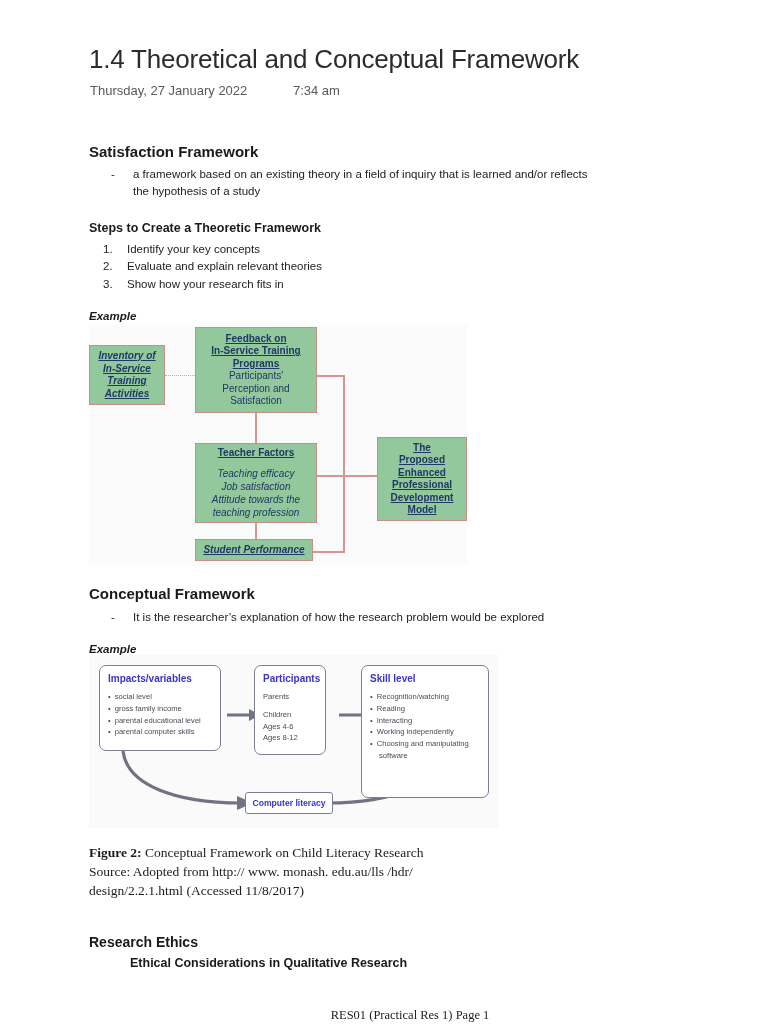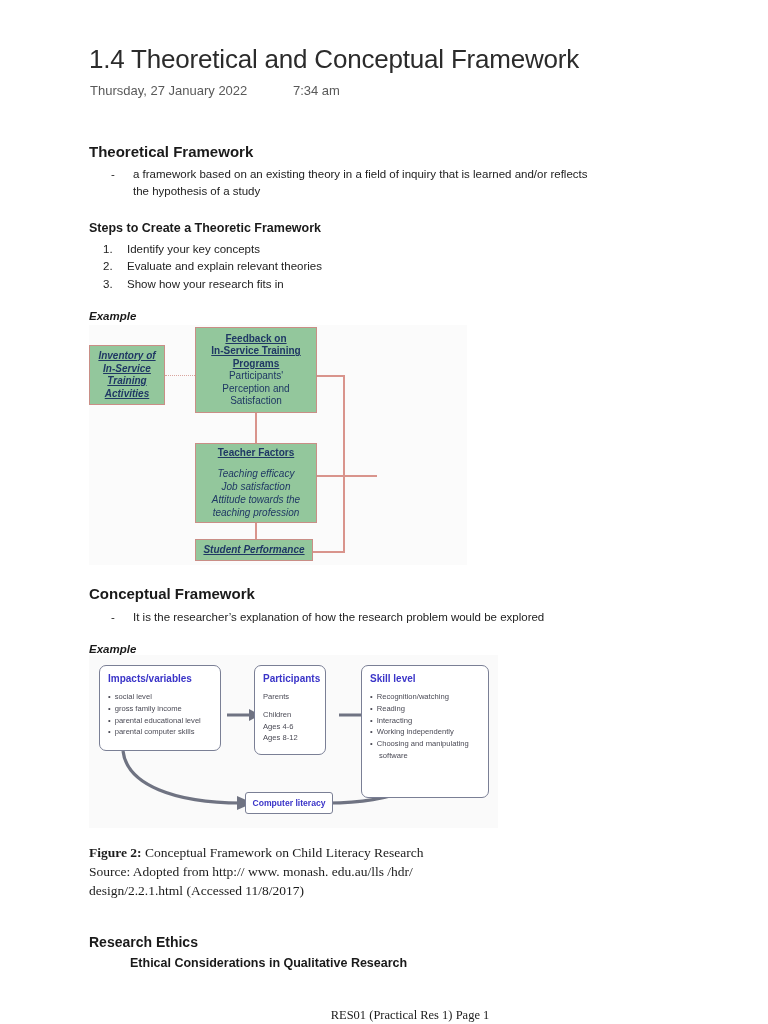--- a/index.html
+++ b/index.html
@@ -83,21 +83,21 @@
 <body>
 
 <div class="page">
 
   <div class="doc-title">1.4 Theoretical and Conceptual Framework</div>
   <div class="meta-row">
     <span class="meta-date">Thursday, 27 January 2022</span>
     <span class="meta-time">7:34 am</span>
   </div>
 
-  <div class="h2" style="left:89px;top:143px;">Theoretical Framework</div>
+  <div class="h2" style="left:89px;top:143px;">Satisfaction Framework</div>
 
   <div class="dash-item" style="left:111px;top:166px;width:480px;">
     <span class="dash">-</span>
     <span class="txt">a framework based on an existing theory in a field of inquiry that is learned and/or reflects the hypothesis of a study</span>
   </div>
 
   <div class="h3" style="left:89px;top:221px;">Steps to Create a Theoretic Framework</div>
 
   <div class="num-list" style="left:89px;top:241px;width:420px;">
     <div class="li">
@@ -138,20 +138,23 @@
 
     <div class="gbox" style="left:106px;top:118px;width:122px;height:80px;">
       <div class="ttl">Teacher Factors</div>
       <div class="sub-i" style="font-style:italic;">Teaching efficacy<br>Job satisfaction<br>Attitude towards the<br>teaching profession</div>
     </div>
 
     <div class="gbox italic" style="left:106px;top:214px;width:118px;height:22px;">
       <div class="ttl">Student Performance</div>
     </div>
 
+    <div class="gbox" style="left:288px;top:112px;width:90px;height:84px;">
+      <div class="ttl">The<br>Proposed<br>Enhanced<br>Professional<br>Development<br>Model</div>
+    </div>
   </div>
 
   <div class="h2" style="left:89px;top:585px;">Conceptual Framework</div>
 
   <div class="dash-item" style="left:111px;top:609px;width:500px;">
     <span class="dash">-</span>
     <span class="txt">It is the researcher’s explanation of how the research problem would be explored</span>
   </div>
 
   <div class="example-lbl" style="left:89px;top:643px;">Example</div>

